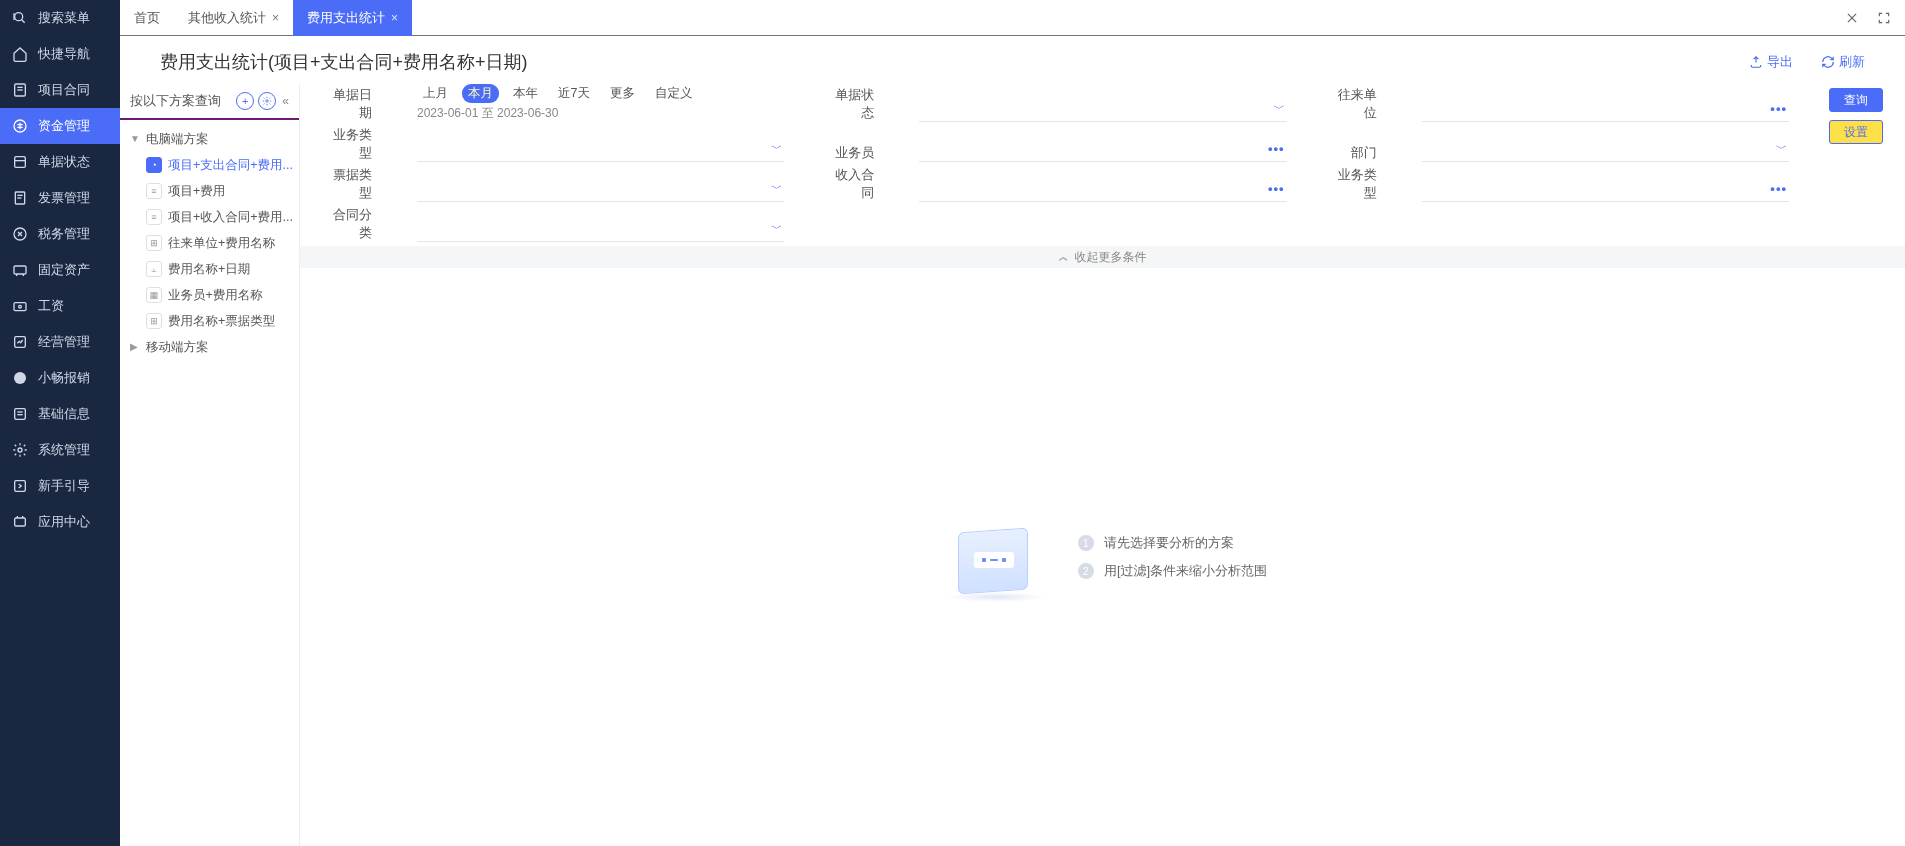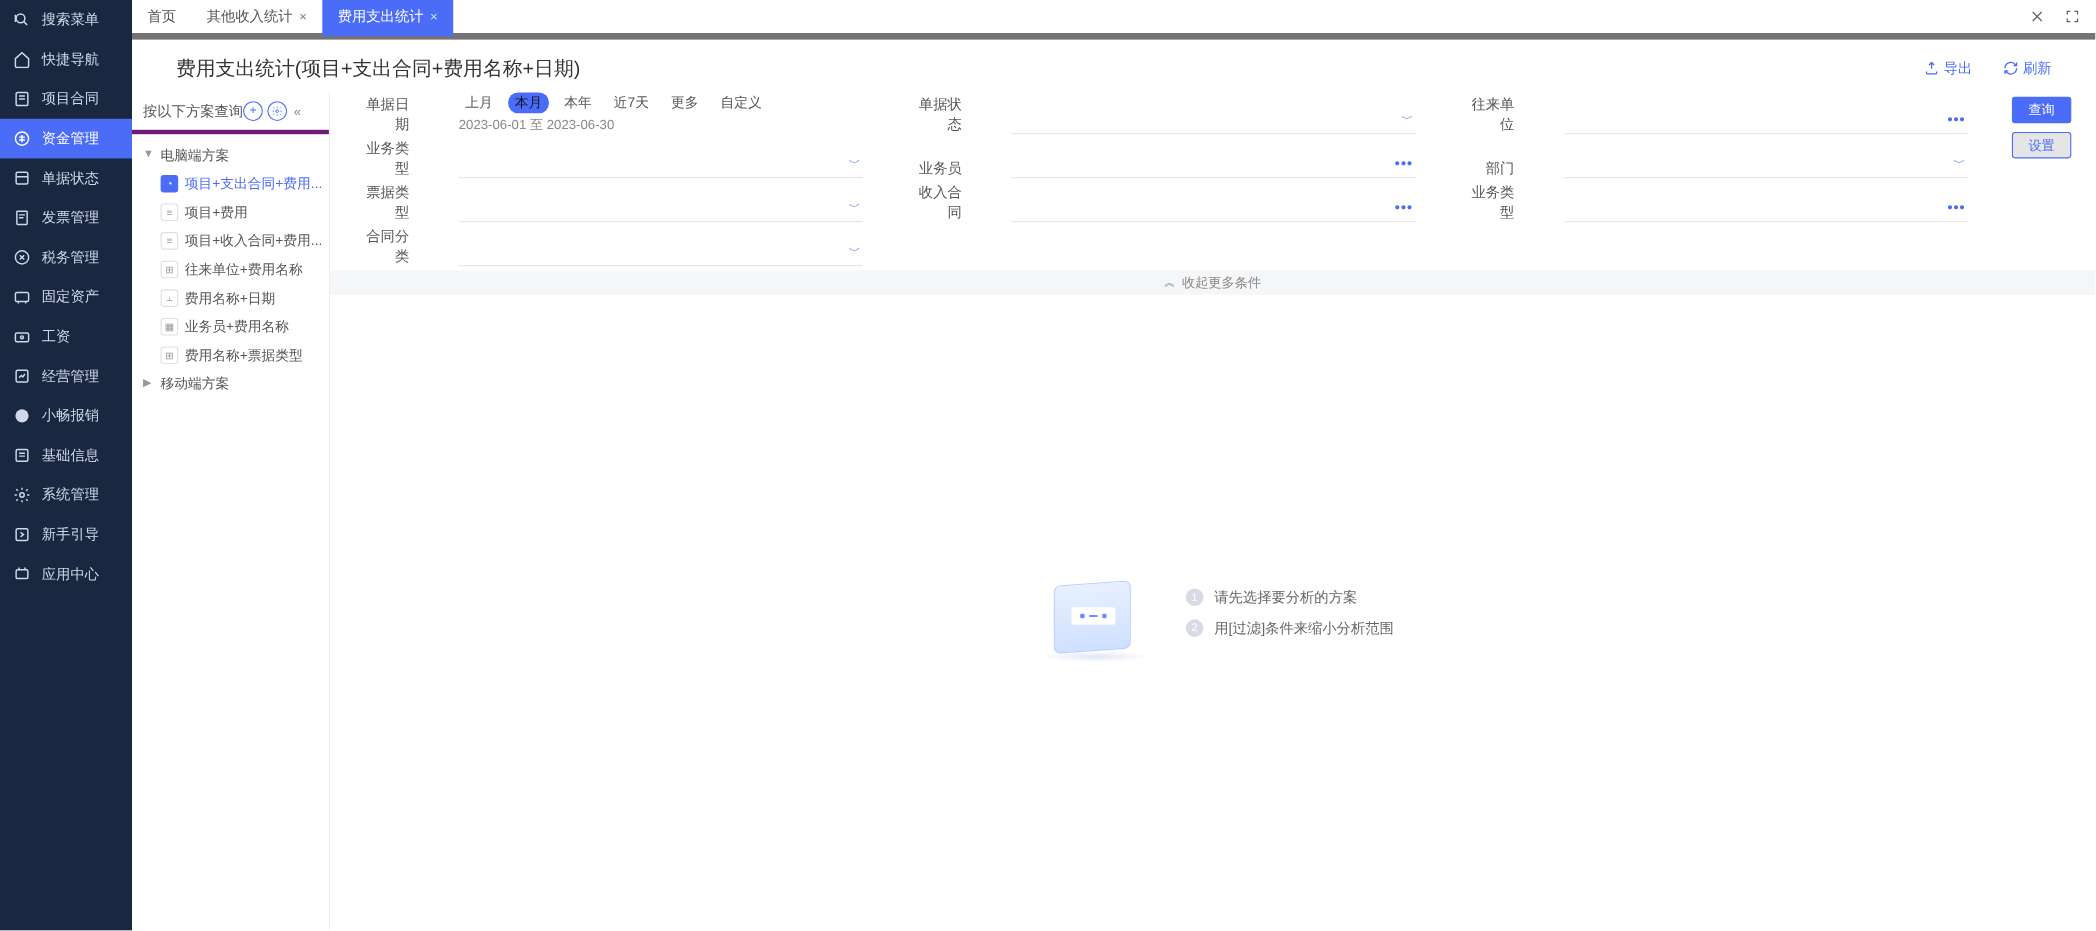--- a/index.html
+++ b/index.html
@@ -6,37 +6,37 @@
 body { font-family: "Microsoft YaHei", "PingFang SC", sans-serif; font-size: 13px; color: #333; background: #fff; overflow: hidden; }
 .app { display: flex; height: 846px; width: 1905px; }
 
 .sidebar { width: 120px; background: #1a2740; color: #d0d8e8; display: flex; flex-direction: column; flex-shrink: 0; }
 .sidebar-item { display: flex; align-items: center; height: 36px; padding: 0 12px; cursor: pointer; font-size: 13px; }
 .sidebar-item.active { background: #4a6cf7; color: #fff; }
 .sidebar-item .icon { width: 16px; height: 16px; margin-right: 10px; display: inline-flex; align-items: center; justify-content: center; }
 .sidebar-item .icon svg { width: 16px; height: 16px; }
 
 .main { flex: 1; display: flex; flex-direction: column; min-width: 0; }
-.tabbar { height: 36px; display: flex; align-items: center; border-bottom: 6px solid #737373; position: relative; }
+.tabbar { height: 36px; display: flex; align-items: center; border-bottom: 1px solid #737373; position: relative; }
 .tab { height: 36px; display: flex; align-items: center; padding: 0 14px; font-size: 13px; color: #555; cursor: pointer; }
 .tab.active { background: #4a6cf7; color: #fff; }
 .tab-close { margin-left: 6px; font-size: 12px; opacity: 0.8; }
 .tabbar-right { position: absolute; right: 10px; display: flex; align-items: center; gap: 10px; }
 .tabbar-right .ib { width: 22px; height: 22px; display: flex; align-items: center; justify-content: center; cursor: pointer; color: #666; }
 
 .page-head { display: flex; align-items: center; justify-content: space-between; padding: 14px 40px 10px; }
 .page-title { font-size: 18px; font-weight: 500; color: #333; }
 .page-actions { display: flex; align-items: center; gap: 28px; font-size: 13px; color: #4a6cf7; }
 .page-actions .act { display: flex; align-items: center; gap: 4px; cursor: pointer; }
 .page-actions .ico { width: 14px; height: 14px; }
 
 .content { flex: 1; display: flex; min-height: 0; }
 
 .scheme-panel { width: 180px; border-right: 1px solid #eee; display: flex; flex-direction: column; }
-.scheme-head { display: flex; align-items: center; padding: 8px 10px; border-bottom: 4px solid #701a75; }
+.scheme-head { display: flex; align-items: center; justify-content: space-between; padding: 8px 10px; border-bottom: 2px solid #701a75; }
 .scheme-head-label { font-size: 13px; color: #555; }
 .scheme-head-icons { display: flex; align-items: center; gap: 4px; }
 .round-ico { width: 18px; height: 18px; border: 1px solid #4a6cf7; border-radius: 50%; color: #4a6cf7; display: flex; align-items: center; justify-content: center; font-size: 11px; cursor: pointer; }
 .collapse-ico { color: #888; font-size: 12px; cursor: pointer; margin-left: 2px; }
 .tree { padding: 6px 4px; overflow: auto; }
 .tree-node { font-size: 12.5px; color: #555; line-height: 26px; }
 .tree-group { display: flex; align-items: center; padding-left: 6px; cursor: pointer; }
 .tree-caret { width: 12px; font-size: 10px; color: #999; margin-right: 4px; }
 .tree-leaf { display: flex; align-items: center; padding-left: 22px; cursor: pointer; height: 26px; overflow: hidden; white-space: nowrap; }
 .tree-leaf.active { color: #4a6cf7; }
@@ -47,26 +47,26 @@
 .filter-area { flex: 1; display: flex; flex-direction: column; min-width: 0; }
 .filters { padding: 4px 22px; display: grid; grid-template-columns: 1fr 1fr 1fr auto; column-gap: 40px; row-gap: 6px; align-items: start; }
 .filter-row { display: flex; align-items: flex-end; height: 34px; gap: 35px; }
 .filter-label { width: 60px; font-size: 13px; color: #555; text-align: right; padding-right: 10px; flex-shrink: 0; }
 .filter-input { flex: 1; height: 26px; border: none; border-bottom: 1px solid #e5e5e5; position: relative; display: flex; align-items: center; justify-content: flex-end; color: #4a6cf7; font-size: 13px; padding-right: 2px; cursor: pointer; }
 .filter-input .caret { color: #4a6cf7; font-size: 11px; }
 .filter-input .dots { color: #4a6cf7; letter-spacing: 1px; font-weight: bold; }
 .date-opts { display: flex; flex-direction: column; }
 .date-opts-row { display: flex; align-items: center; gap: 8px; font-size: 12.5px; color: #555; }
 .date-opt { cursor: pointer; padding: 1px 6px; border-radius: 9px; }
-.date-opt.active { background: #4a6cf7; color: #0f172a; }
+.date-opt.active { background: #4a6cf7; color: #fef9c3; }
 .date-range { font-size: 12px; color: #888; margin-top: 2px; }
 .action-col { display: flex; flex-direction: column; gap: 8px; align-items: center; }
 .btn { height: 24px; padding: 0 14px; border-radius: 3px; font-size: 12px; cursor: pointer; display: flex; align-items: center; justify-content: center; min-width: 52px; }
 .btn-primary { background: #4a6cf7; color: #fff; border: 1px solid #4a6cf7; }
-.btn-ghost { background: #e5e5e5; color: #4a6cf7; border: 1px solid #4a6cf7; }
+.btn-ghost { background: #fde047; color: #4a6cf7; border: 1px solid #4a6cf7; }
 
 .collapse-bar { height: 22px; background: #f5f6f8; color: #888; font-size: 12px; display: flex; align-items: center; justify-content: center; gap: 6px; cursor: pointer; }
 .collapse-bar .arw { font-size: 10px; }
 
 .empty-area { flex: 1; display: flex; align-items: center; justify-content: center; gap: 30px; }
 .empty-illustration { width: 110px; height: 90px; position: relative; }
 .empty-box { position: absolute; left: 20px; top: 18px; width: 70px; height: 62px; background: linear-gradient(180deg,#e8f0ff,#cfe0ff); border: 1px solid #b8d0ff; border-radius: 6px; transform: skewY(-4deg); }
 .empty-face { position: absolute; left: 36px; top: 40px; width: 40px; height: 16px; background: #fff; border-radius: 3px; display: flex; align-items: center; justify-content: center; gap: 4px; }
 .empty-face .d { width: 4px; height: 4px; background: #6b8dff; border-radius: 1px; }
 .empty-shadow { position: absolute; left: 8px; bottom: 0; width: 100px; height: 10px; background: radial-gradient(ellipse at center,#e0e6f5 0%,rgba(255,255,255,0) 70%); }

